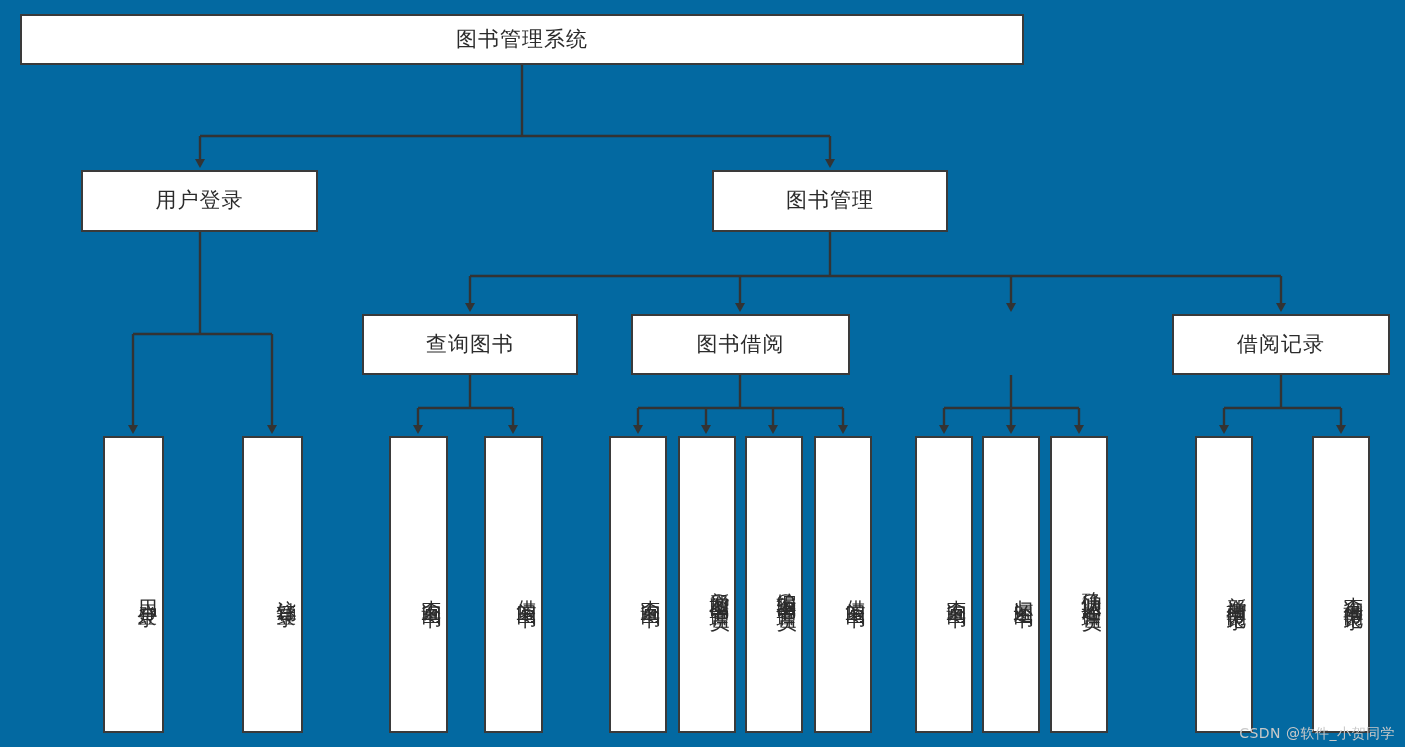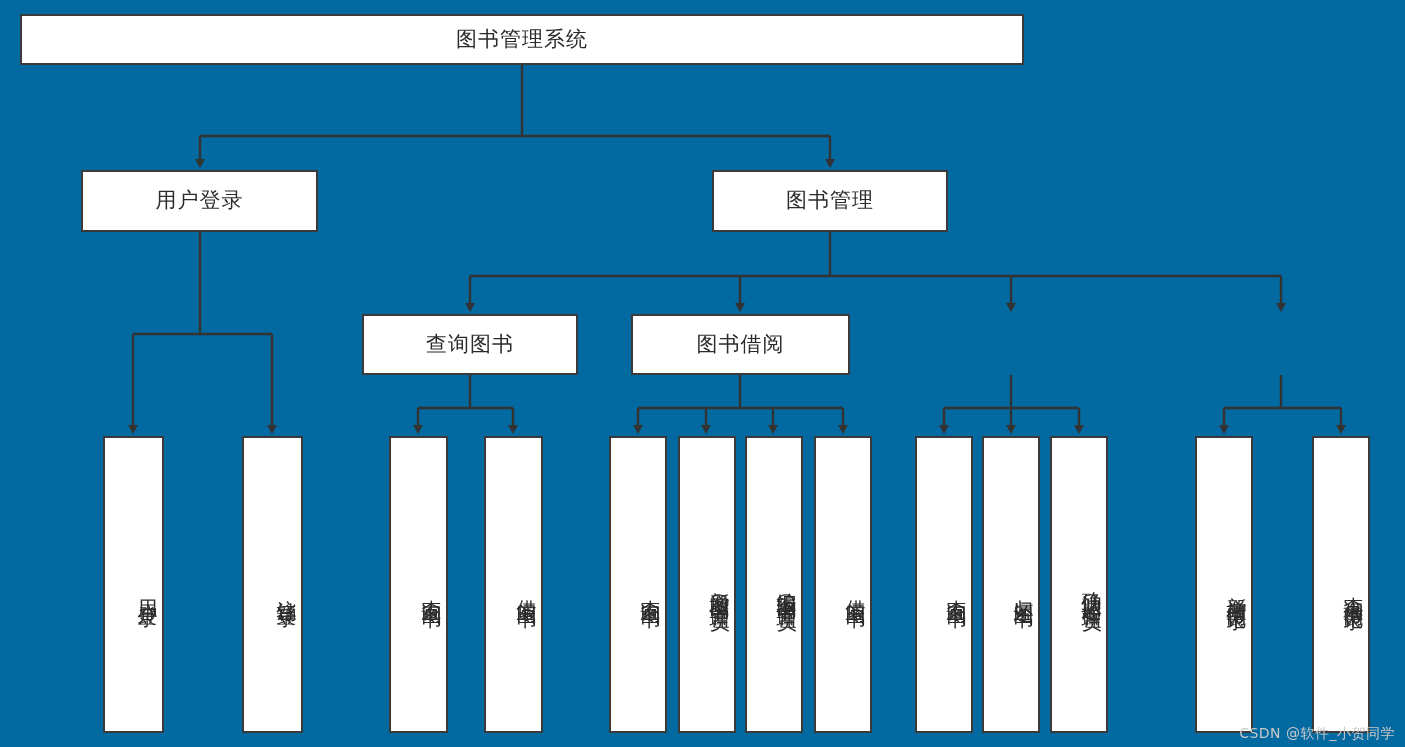--- a/index.html
+++ b/index.html
@@ -133,20 +133,23 @@
 
   <div class="node horiz" style="left:362px; top:314px; width:216px; height:61px;">
     <span>查询图书</span>
   </div>
 
   <div class="node horiz" style="left:631px; top:314px; width:219px; height:61px;">
     <span>图书借阅</span>
   </div>
 
 
+  <div class="node horiz" style="left:1172px; top:314px; width:218px; height:61px;">
+    <span>借阅记录</span>
+  </div>
 
   <div class="node vert" style="left:103px; top:436px; width:61px; height:297px;">
     <span class="vlabel">用户登录</span>
   </div>
 
   <div class="node vert" style="left:242px; top:436px; width:61px; height:297px;">
     <span class="vlabel">注销登录</span>
   </div>
 
   <div class="node vert" style="left:389px; top:436px; width:59px; height:297px;">

